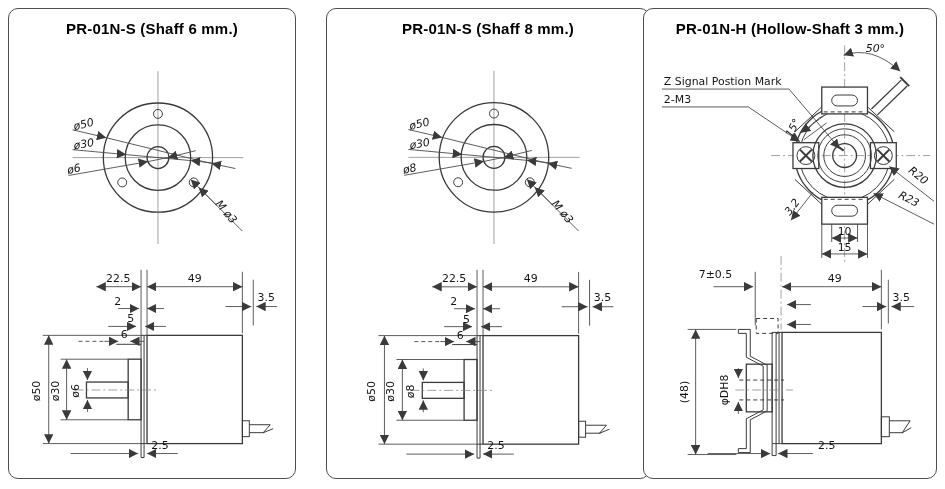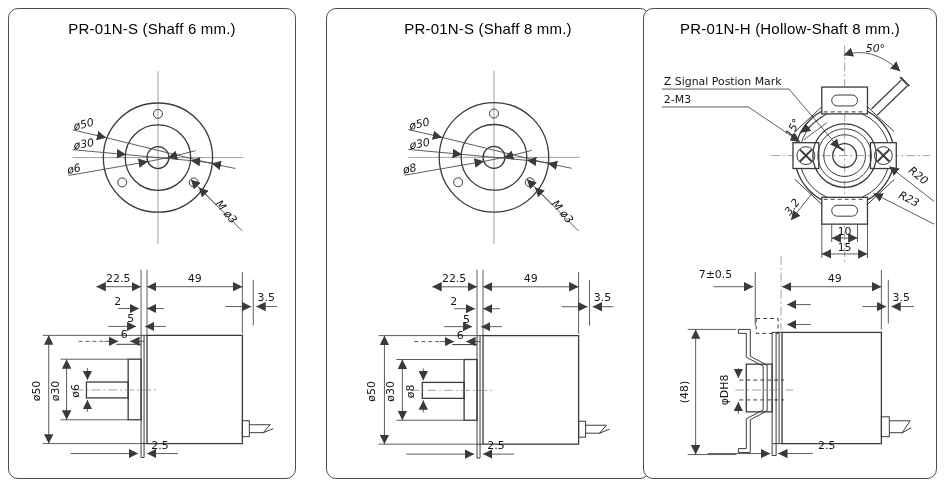--- a/index.html
+++ b/index.html
@@ -8,21 +8,21 @@
   }
   html,body{margin:0;padding:0;background:var(--bg);}
   #stage{position:relative;width:945px;height:489px;background:var(--bg);
          font-family:"Liberation Sans",sans-serif;overflow:hidden;}
   .panel{position:absolute;top:8px;height:471px;border:1.6px solid var(--border-color);
          border-radius:10px;background:var(--bg);box-sizing:border-box;}
   #panel-1{left:8px;width:288px;}
   #panel-2{left:326px;width:324px;}
   #panel-3{left:643px;width:294px;}
   .panel-title{position:absolute;top:11px;left:0;right:0;text-align:center;
-               font-size:15px;font-weight:normal;color:#000;letter-spacing:.2px;}
+               font-size:15px;font-weight:bold;color:#000;letter-spacing:.2px;}
   .drawing{position:absolute;left:0;top:0;width:100%;height:100%;}
   
   .ol{stroke:var(--line-color);stroke-width:1.3;fill:none;}
   .ol2{stroke:var(--line-color);stroke-width:1;fill:none;}
   .thick{stroke:var(--line-color);stroke-width:2;fill:none;}
   .dl{stroke:var(--dim-color);stroke-width:.9;fill:none;}
   .cl{stroke:var(--center-color);stroke-width:.8;fill:none;}
   .dashdot{stroke:var(--center-color);stroke-width:.8;fill:none;stroke-dasharray:9 3 2 3;}
   .dash{stroke-dasharray:4 3;}
   .wfill{fill:#fff;}
@@ -160,21 +160,21 @@
         <text class="mid" x="116" y="331">6</text>
         <text class="mid" transform="translate(31,384) rotate(-90)">ø50</text>
         <text class="mid" transform="translate(50,384) rotate(-90)">ø30</text>
         <text class="mid" transform="translate(70,384) rotate(-90)">ø8</text>
         <text class="mid" x="152" y="442">2.5</text>
       </g>
     </svg>
   </div>
 
   <div class="panel" id="panel-3">
-    <div class="panel-title">PR-01N-H (Hollow-Shaft 8 mm.)</div>
+    <div class="panel-title">PR-01N-H (Hollow-Shaft 3 mm.)</div>
     <svg class="drawing" viewBox="0 0 294 471">
       <g>
         <line class="dashdot" x1="202" y1="36" x2="202" y2="256"></line>
         <line class="dashdot" x1="128" y1="147" x2="288" y2="147"></line>
         <circle class="ol" cx="202" cy="147" r="50"></circle>
         <circle class="ol2" cx="202" cy="147" r="45.5"></circle>
 
         <line class="ol2" x1="152" y1="123" x2="180" y2="97"></line>
         <line class="ol2" x1="224" y1="97" x2="252" y2="123"></line>
         <line class="ol2" x1="152" y1="171" x2="180" y2="197"></line>

